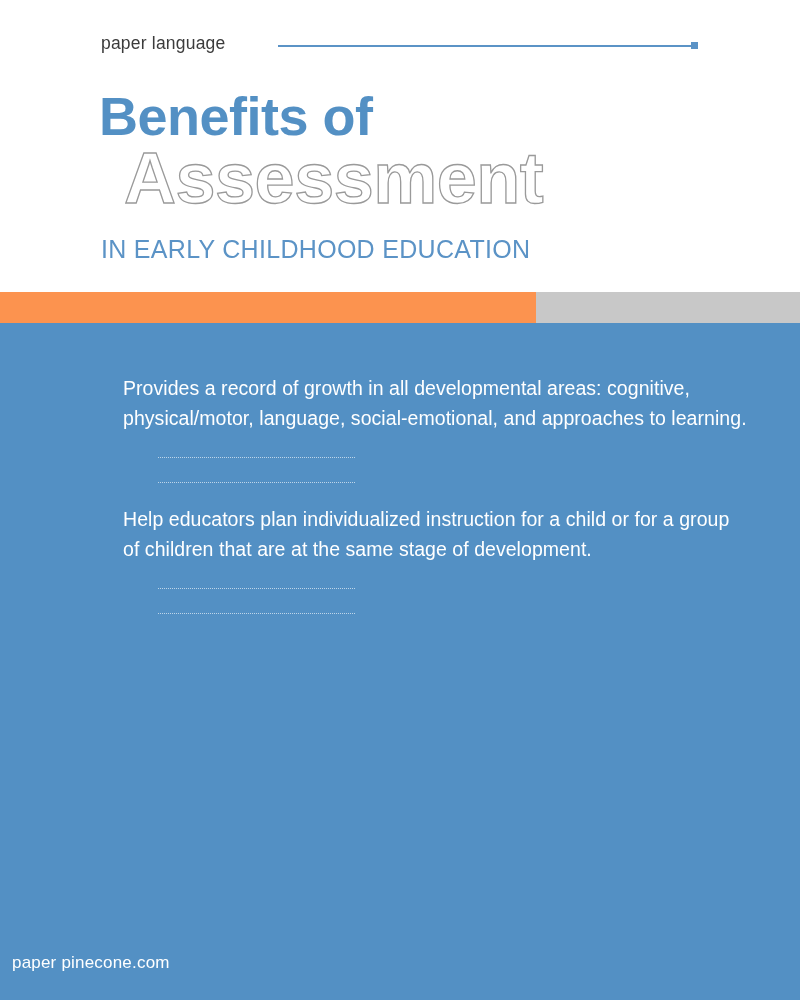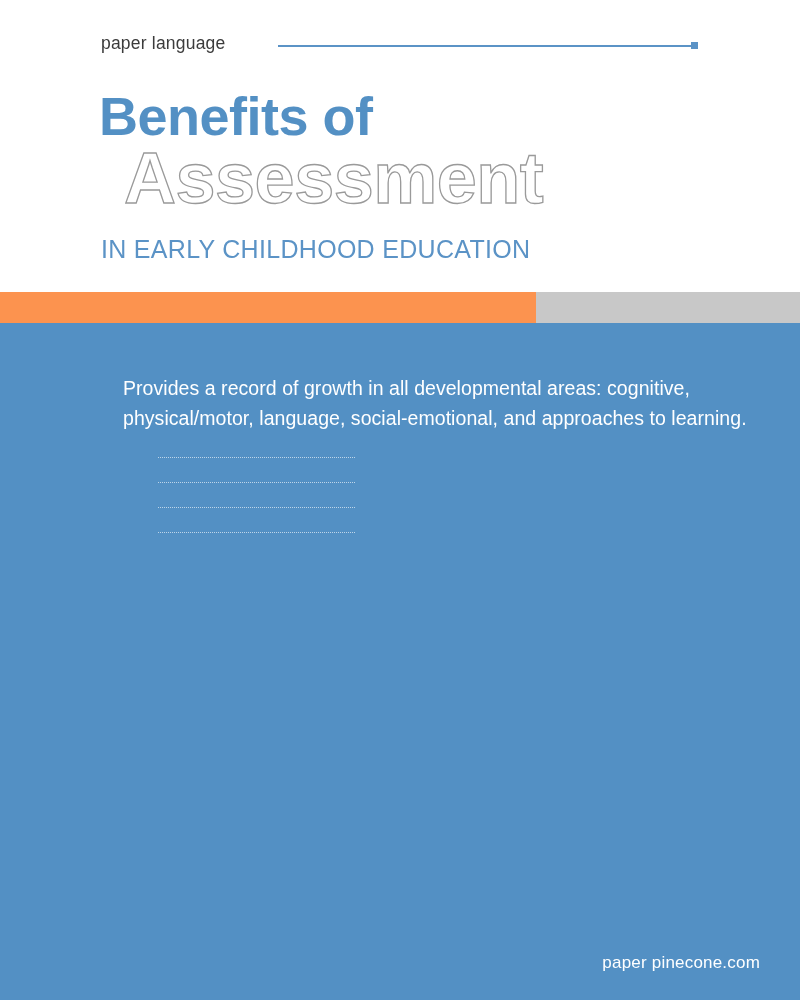--- a/index.html
+++ b/index.html
@@ -148,25 +148,26 @@
     border-top: 1.5px dotted rgba(255,255,255,0.62);
     width: 197px;
     margin: 24px 0 22px 35px;
   }
 
   .footer-url {
     position: absolute;
     left: 0;
     top: 630px;
     width: 760px;
-    text-align: right;
+    text-align: left;
     color: #ffffff;
     font-size: 17px;
     letter-spacing: 0.2px;
     font-weight: 400;
+    padding-left: 12px;
   }
 </style>
 </head>
 <body>
 
 <div class="header">
 
   <div class="brand">paper language</div>
 
   <div class="brand-rule"></div>
@@ -187,20 +188,23 @@
 
   <div class="benefits">
 
     <div class="benefit-item">
       <p class="benefit-text">Provides a record of growth in all developmental areas: cognitive, physical/motor, language, social-emotional, and approaches to learning.</p>
     </div>
     <div class="benefit-sep"></div>
 
     <div class="benefit-sep"></div>
 
+    <div class="benefit-item">
+      <p class="benefit-text">Help educators plan individualized instruction for a child or for a group of children that are at the same stage of development.</p>
+    </div>
     <div class="benefit-sep"></div>
 
     <div class="benefit-sep"></div>
 
 
   </div>
 
   <div class="footer-url">paper pinecone.com</div>
 </div>
 

